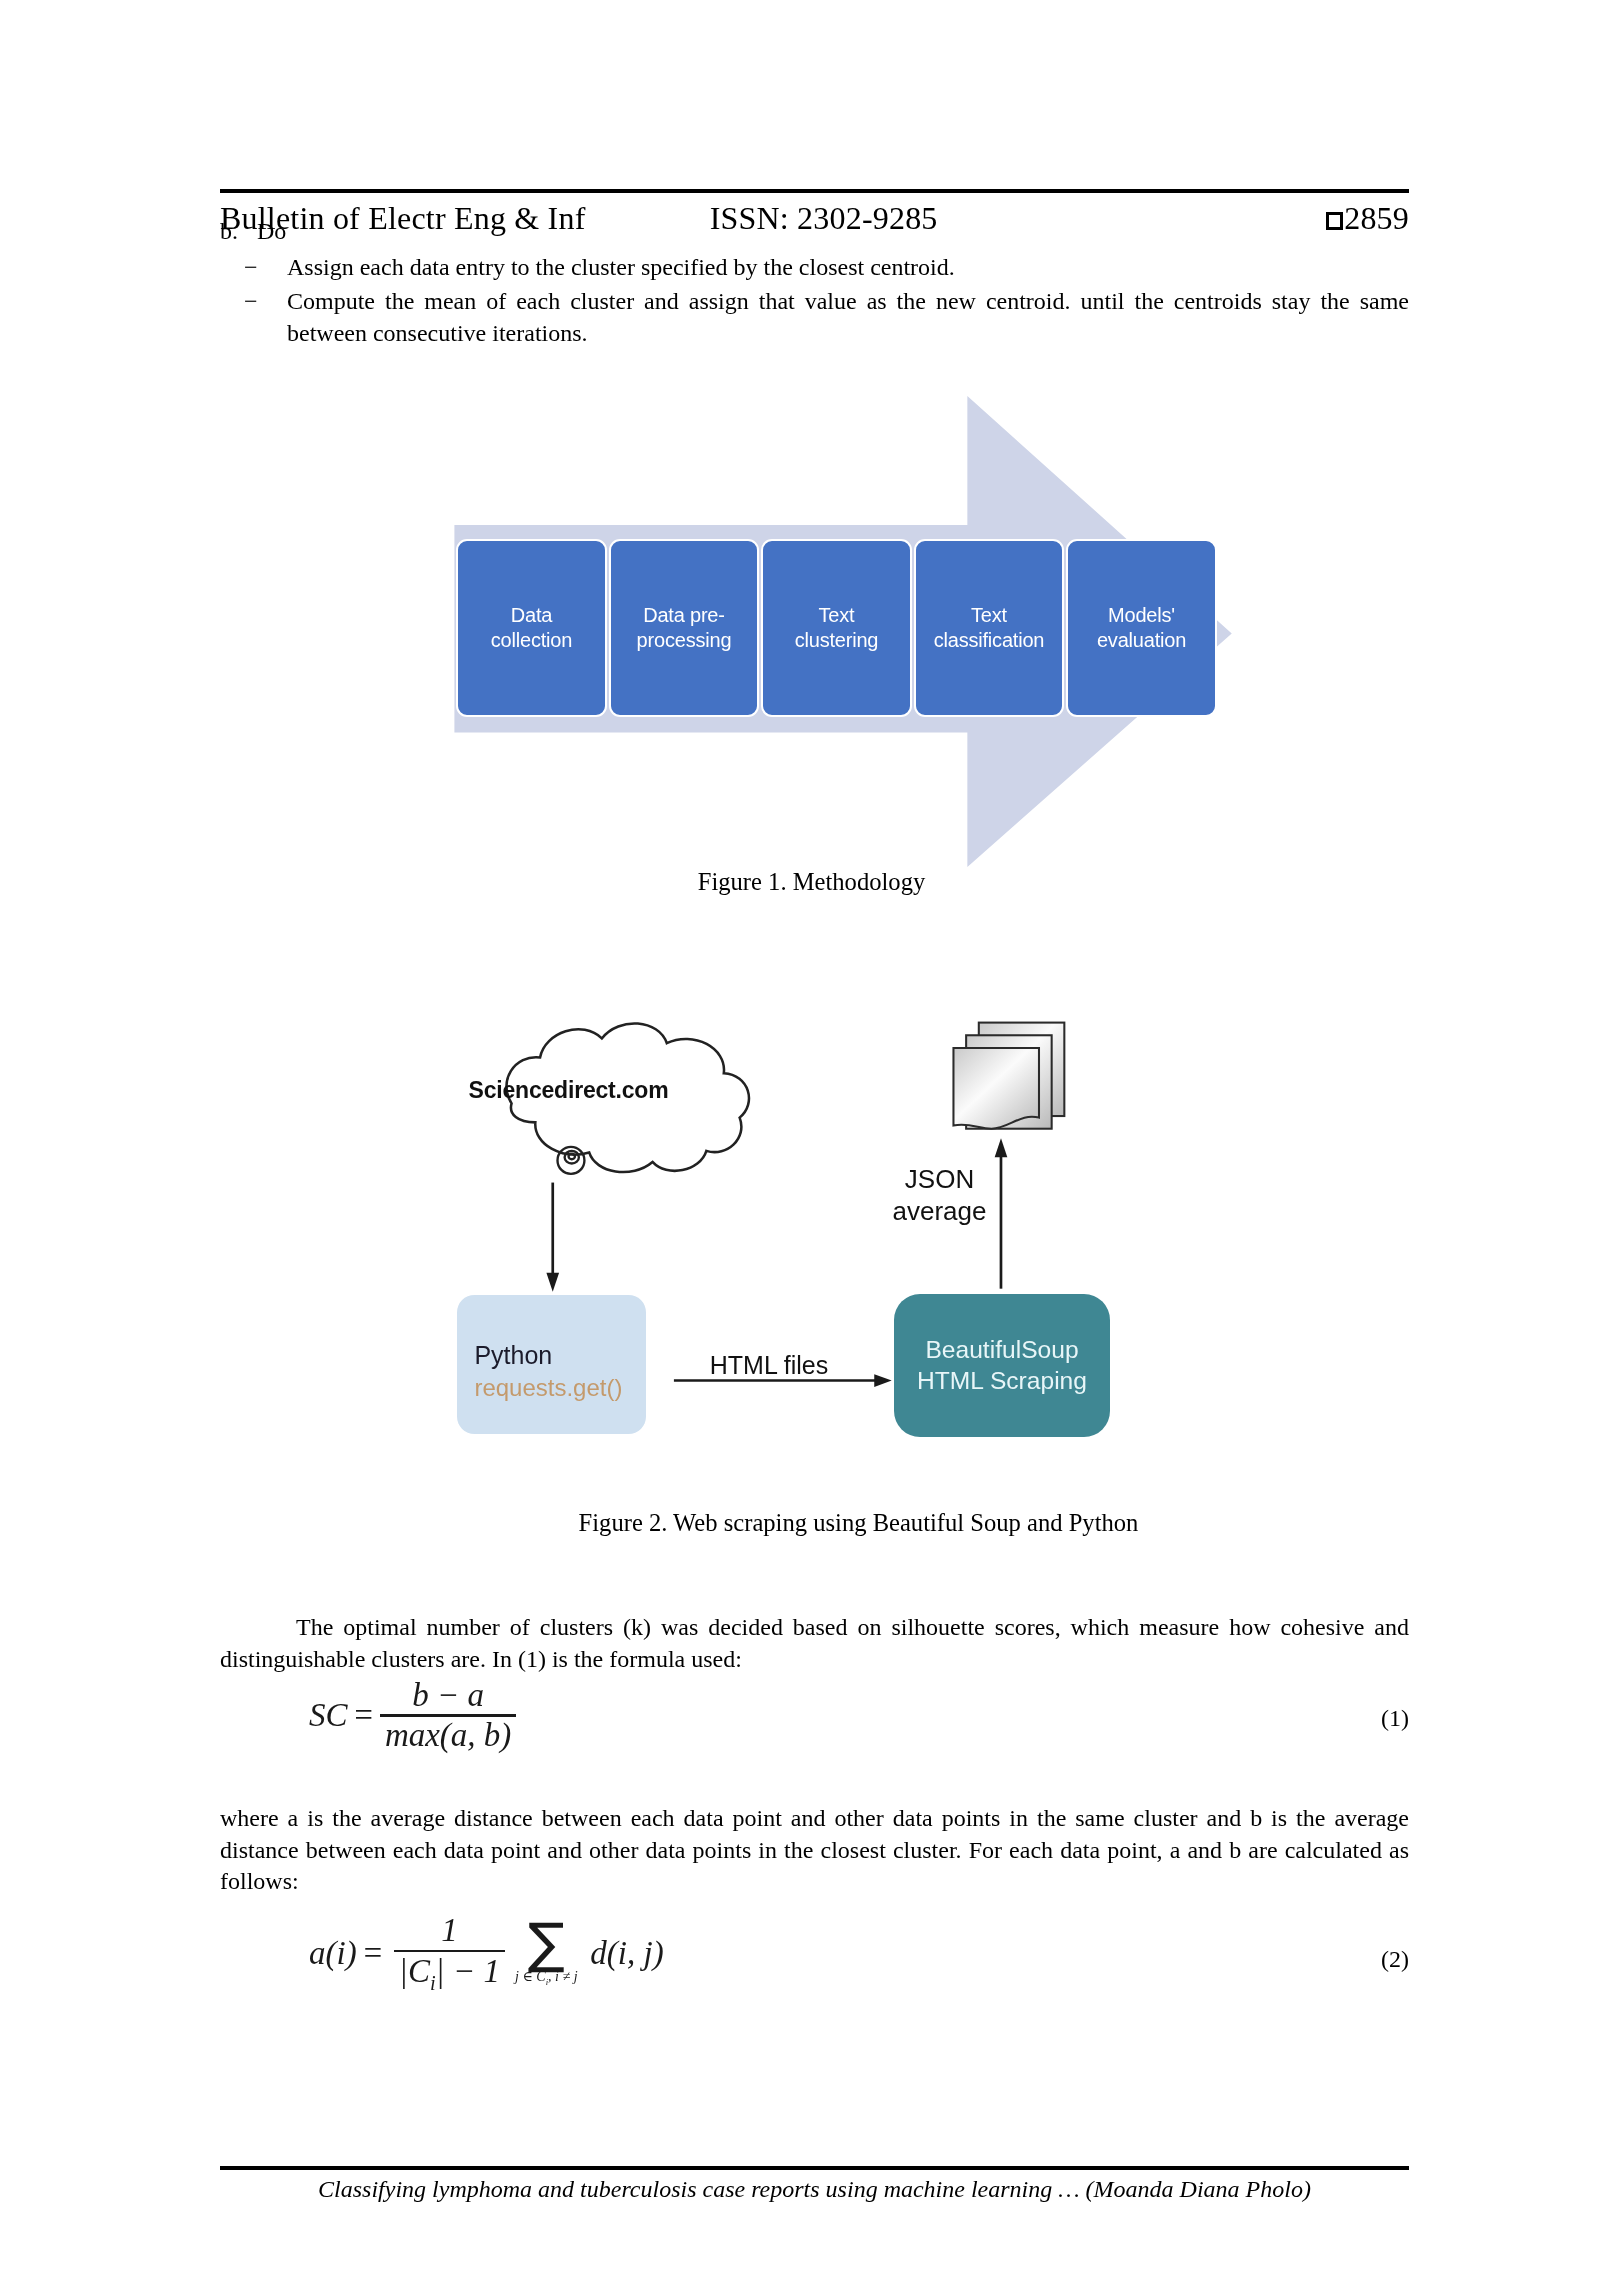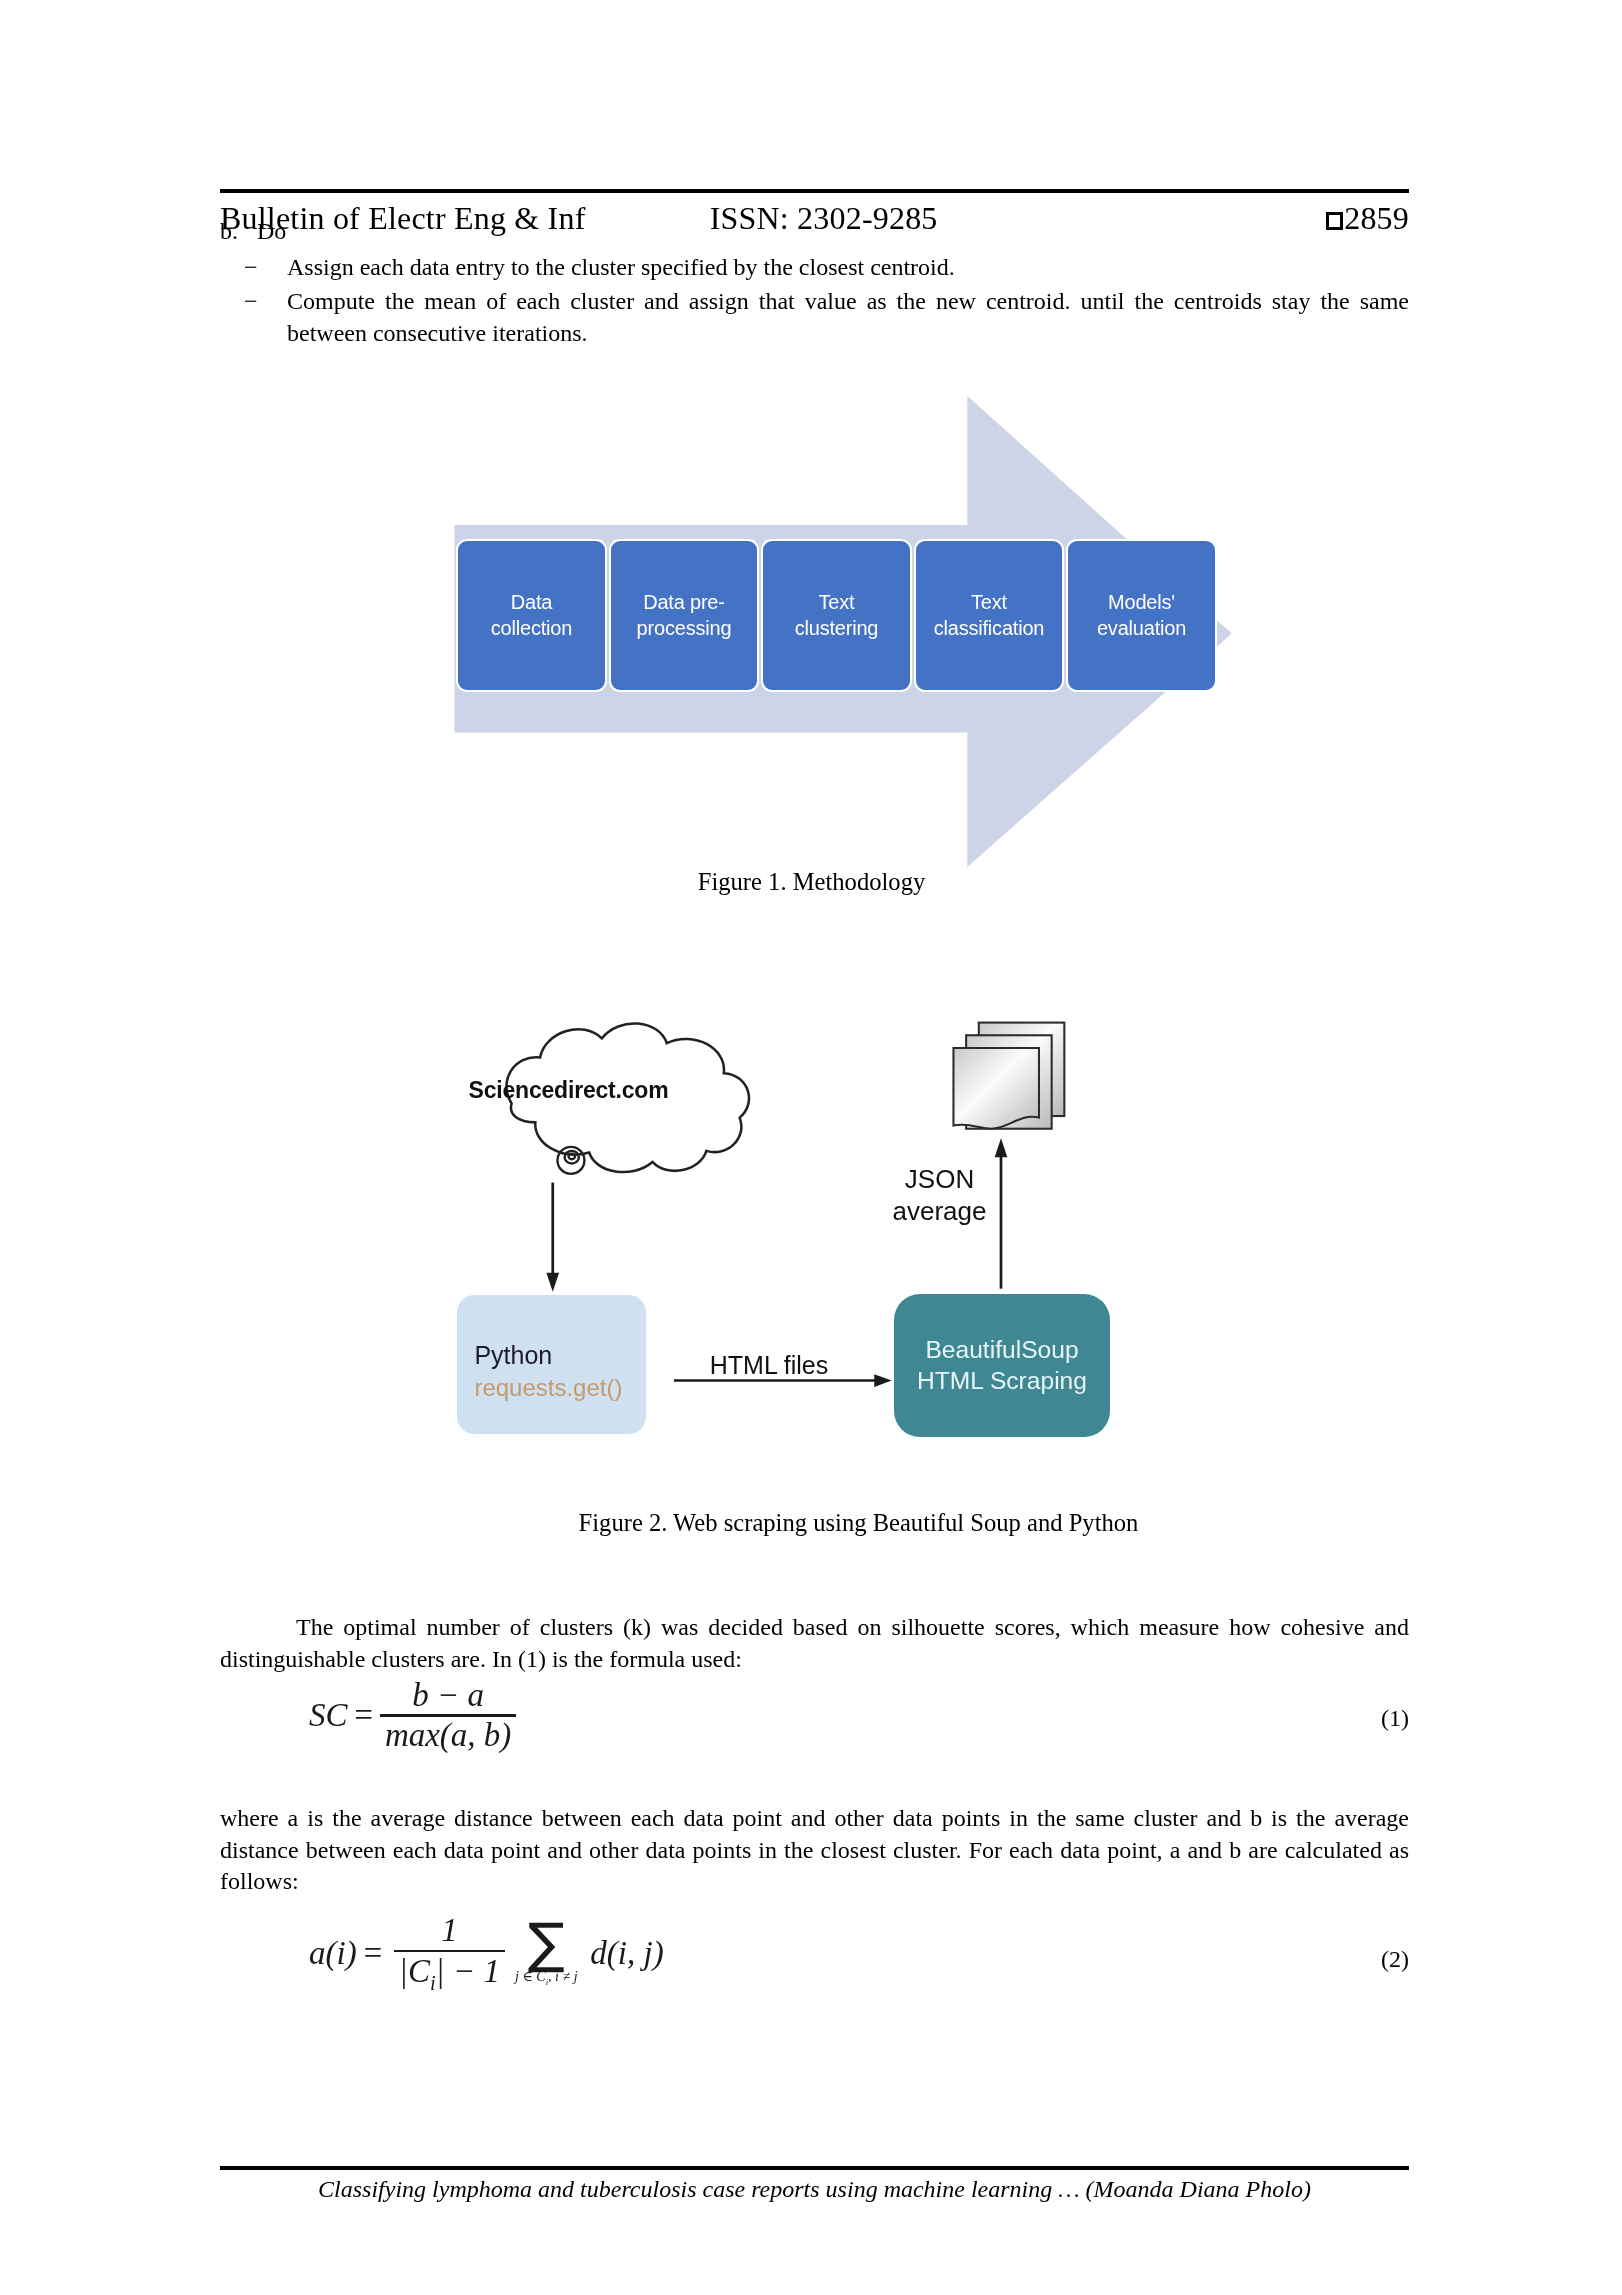--- a/index.html
+++ b/index.html
@@ -86,21 +86,21 @@
     top: 396px;
     width: 800px;
     height: 471px;
   }
   .fig1-svg { position: absolute; left: 0; top: 0; }
   .fig1-boxes {
     position: absolute;
     left: 24px;
     top: 143px;
     width: 761px;
-    height: 153px;
+    height: 178px;
     display: flex;
     gap: 1.6px;
   }
   .fig1-box {
     flex: 1 1 0;
     border-radius: 11px;
     background: #4472c4;
     border: 2.4px solid #ffffff;
     box-sizing: border-box;
     display: flex;

